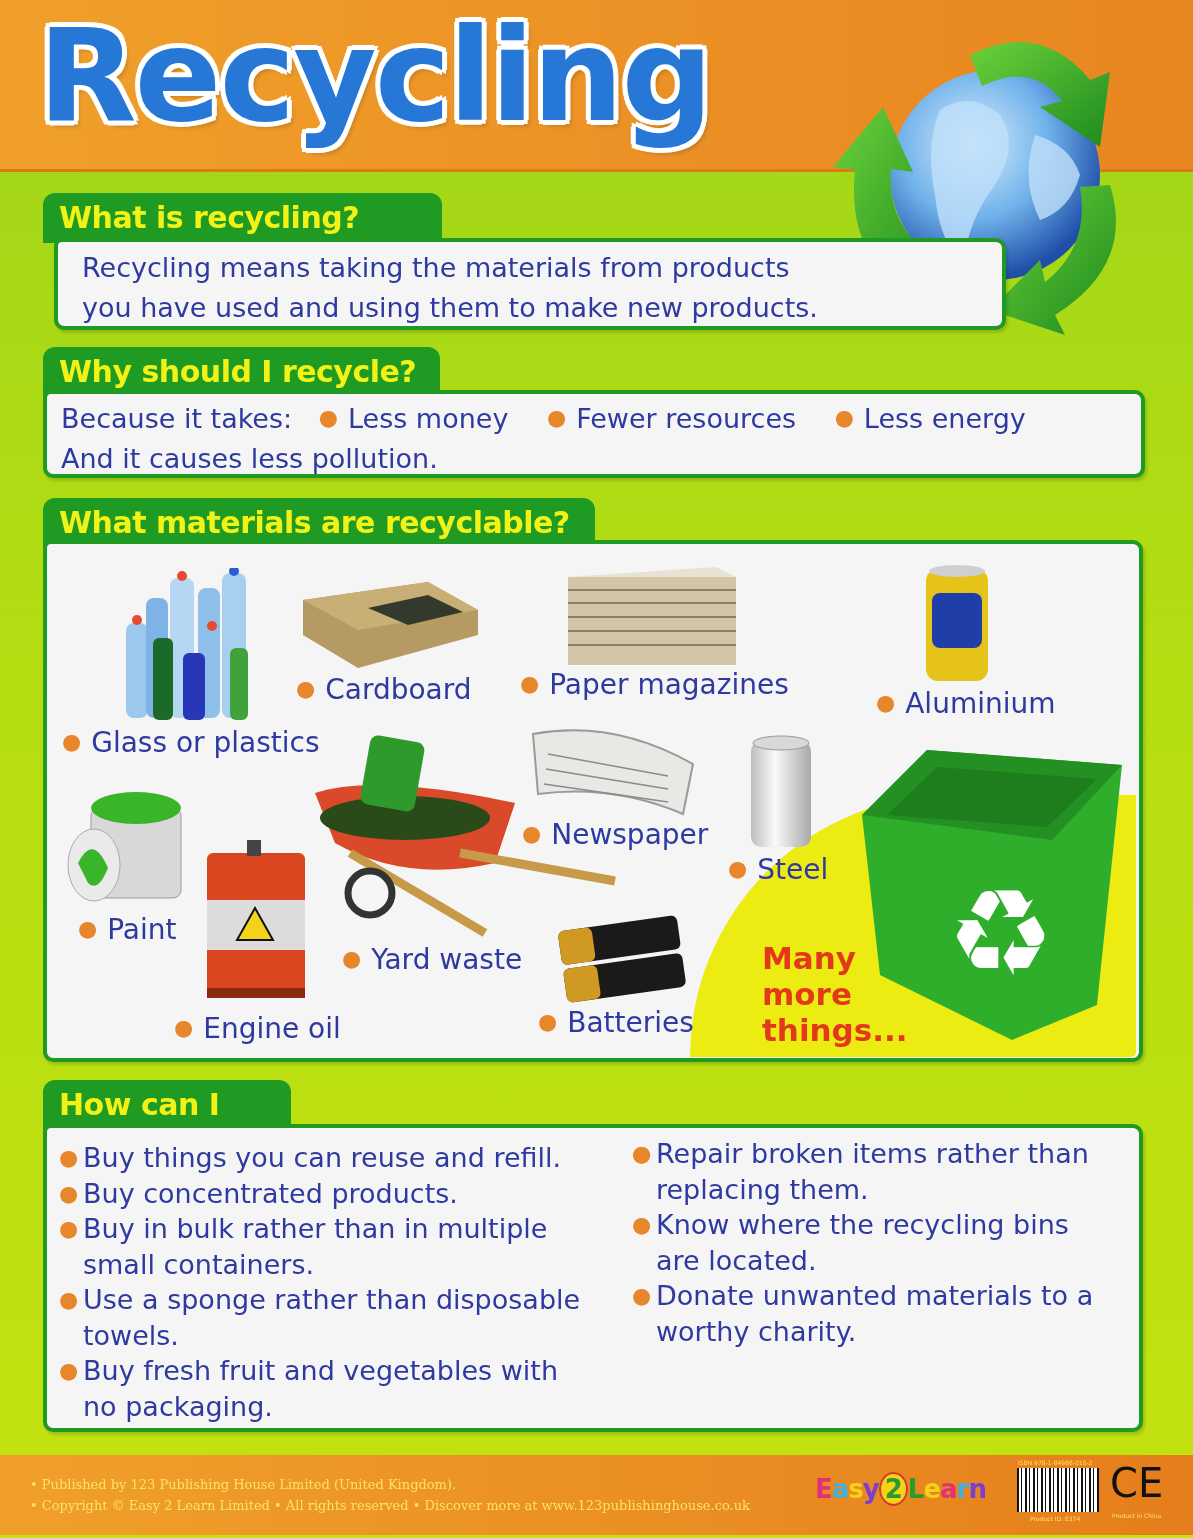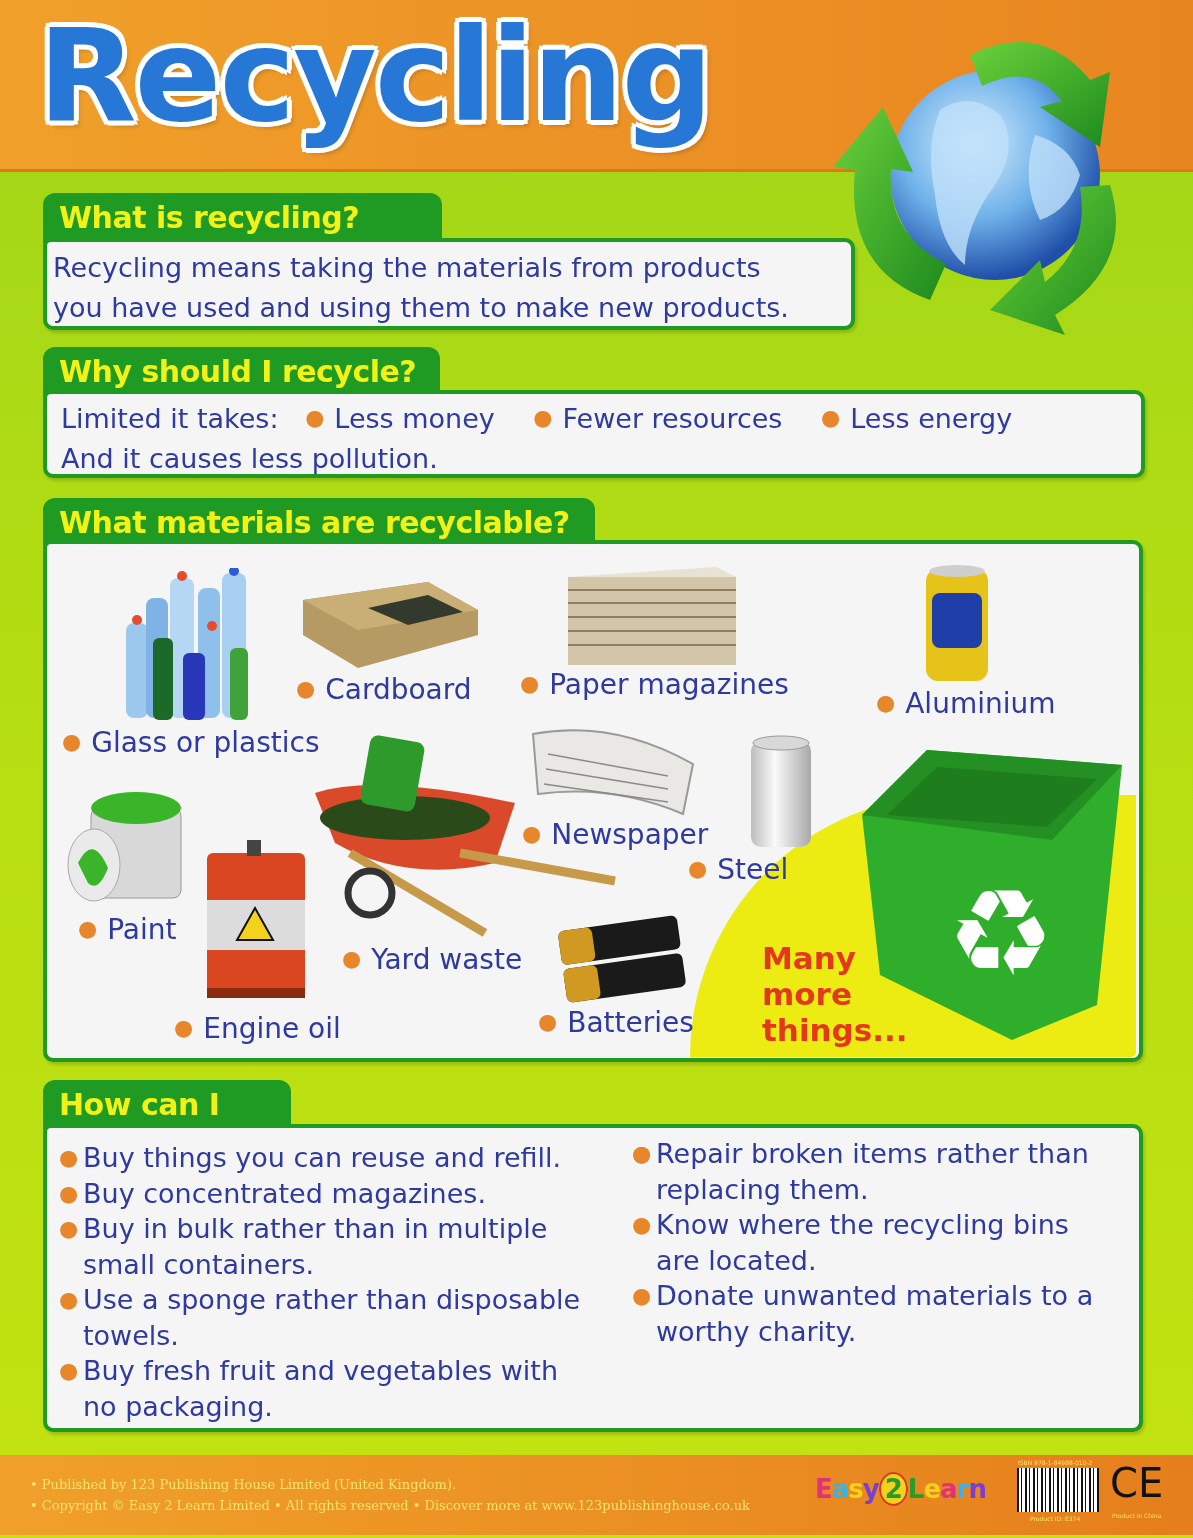--- a/index.html
+++ b/index.html
@@ -61,31 +61,31 @@
     <path d="M215 120 q35 10 45 40 q-10 35 -40 45 q-20 -40 -5 -85z" fill="#bfe0fa" opacity=".8"></path>
 
     <path d="M150 40 q70 -35 120 25 l20 -8 l-10 75 l-60 -40 l22 -6 q-30 -40 -80 -15z" fill="url(#ar)"></path>
     <path d="M290 170 q25 80 -55 130 l10 20 l-75 -25 l50 -50 l5 22 q45 -35 35 -95z" fill="url(#ar)"></path>
     <path d="M110 285 q-85 -30 -75 -130 l-22 -3 l50 -60 l30 65 l-22 -3 q-5 65 55 95z" fill="url(#ar)"></path>
   </svg>
 </div>
 
 <div class="section">
   <div class="tab" style="left:43px;top:193px;width:399px">What is recycling?</div>
-  <div class="box" style="left:43px;top:238px;width:812px;height:92px;padding:6px 0 0 6px;line-height:40px">
+  <div class="box" style="left:54px;top:238px;width:952px;height:92px;padding:6px 0 0 24px;line-height:40px">
     <div>Recycling means taking the materials from products</div>
     <div>you have used and using them to make new products.</div>
   </div>
 </div>
 
 <div class="section">
   <div class="tab" style="left:43px;top:347px;width:397px">Why should I recycle?</div>
   <div class="box" style="left:43px;top:390px;width:1102px;height:88px;padding:4px 0 0 14px;line-height:40px">
     <div>
-      <span>Limited it takes:</span>
+      <span>Because it takes:</span>
       <span style="display:inline-block;width:18px"></span><span class="bullet">●</span><span>Less money</span>
       <span style="display:inline-block;width:30px"></span><span class="bullet">●</span><span>Fewer resources</span>
       <span style="display:inline-block;width:30px"></span><span class="bullet">●</span><span>Less energy</span>
     </div>
     <div>And it causes less pollution.</div>
   </div>
 </div>
 
 <div class="section">
   <div class="tab" style="left:43px;top:498px;width:552px">What materials are recyclable?</div>
@@ -161,21 +161,21 @@
           <linearGradient id="st" x1="0" x2="1">
             <stop offset="0" stop-color="#bdbdbd"></stop>
             <stop offset=".4" stop-color="#fafafa"></stop>
             <stop offset="1" stop-color="#a8a8a8"></stop>
           </linearGradient>
         </defs>
       <rect x="4" y="8" width="60" height="106" rx="10" fill="url(#st)"></rect>
       <ellipse cx="34" cy="10" rx="28" ry="7" fill="#d8d8d8" stroke="#999"></ellipse>
     </svg>
   </div>
-  <div class="mat-label" style="left:688px;top:853px"><span class="bullet">●</span><span>Steel</span></div>
+  <div class="mat-label" style="left:728px;top:853px"><span class="bullet">●</span><span>Steel</span></div>
 
   <div class="pic" style="left:66px;top:783px">
     <svg width="120" height="125">
       <rect x="25" y="25" width="90" height="90" rx="8" fill="#d8d8d8" stroke="#999"></rect>
       <ellipse cx="70" cy="25" rx="45" ry="16" fill="#3ab52a"></ellipse>
       <ellipse cx="28" cy="82" rx="26" ry="36" fill="#eaeaea" stroke="#aaa"></ellipse>
       <path d="M12 80 q15 -30 30 5 q-10 25 -20 15z" fill="#3ab52a"></path>
     </svg>
   </div>
   <div class="mat-label" style="left:78px;top:913px"><span class="bullet">●</span><span>Paint</span></div>
@@ -229,21 +229,21 @@
       <text x="95" y="230" font-size="120" fill="#fff" font-family="DejaVu Sans, sans-serif">♻</text>
     </svg>
   </div>
 </div>
 
 <div class="section">
   <div class="tab" style="left:43px;top:1080px;width:248px">How can I help?</div>
   <div class="box" style="left:43px;top:1124px;width:1100px;height:308px">
     <ul class="help-list" style="position:absolute;left:12px;top:12px;width:560px">
       <li><span class="bullet">●</span><span>Buy things you can reuse and refill.</span></li>
-      <li><span class="bullet">●</span><span>Buy concentrated magazines.</span></li>
+      <li><span class="bullet">●</span><span>Buy concentrated products.</span></li>
       <li style="width:520px"><span class="bullet">●</span><span>Buy in bulk rather than in multiple small containers.</span></li>
       <li style="width:555px"><span class="bullet">●</span><span>Use a sponge rather than disposable towels.</span></li>
       <li style="width:530px"><span class="bullet">●</span><span>Buy fresh fruit and vegetables with no packaging.</span></li>
     </ul>
     <ul class="help-list" style="position:absolute;left:585px;top:8px;width:500px">
       <li style="width:460px"><span class="bullet">●</span></li>
       <li style="width:480px"><span class="bullet">●</span><span>Repair broken items rather than replacing them.</span></li>
       <li style="width:470px"><span class="bullet">●</span><span>Know where the recycling bins are located.</span></li>
       <li style="width:500px"><span class="bullet">●</span><span>Donate unwanted materials to a worthy charity.</span></li>
     </ul>

